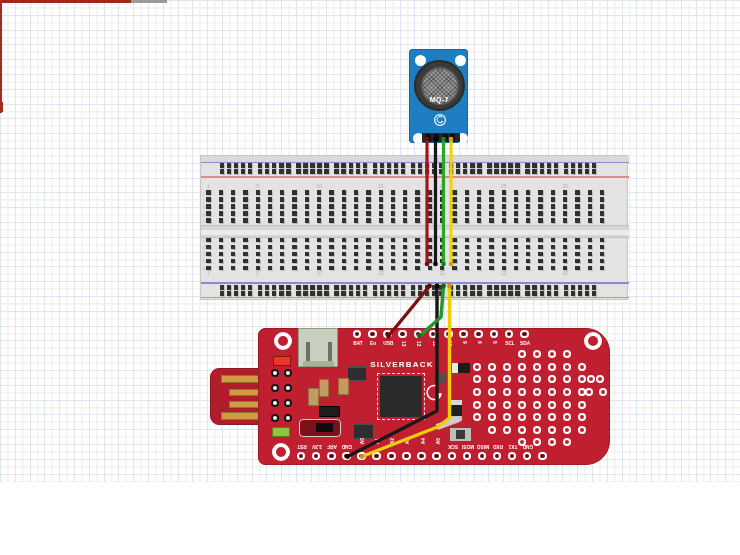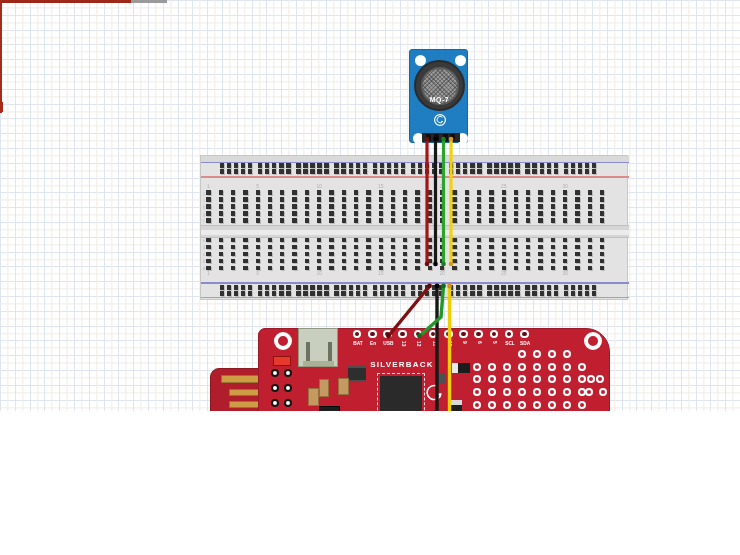--- a/index.html
+++ b/index.html
@@ -1,16 +1,16 @@
 <!DOCTYPE html>
 <html><head>
 <meta charset="utf-8">
 <style>
   html,body{margin:0;padding:0;background:#fff;}
-  #canvas{position:relative;width:740px;height:411px;overflow:hidden;
+  #canvas{position:relative;width:740px;height:482px;overflow:hidden;
     font-family:"Liberation Sans","DejaVu Sans",sans-serif;
     background-color:#ffffff;
     background-image:
       repeating-linear-gradient(to right, #dfe4f1 0 1px, transparent 1px 14.8px),
       repeating-linear-gradient(to right, #efece6 0 1px, transparent 1px 14.8px),
       repeating-linear-gradient(to bottom, #dfe4f1 0 1px, transparent 1px 14.8px),
       repeating-linear-gradient(to bottom, #efece6 0 1px, transparent 1px 14.8px);
     background-position:0 0, 7.4px 0, 0 0, 0 7.4px;}
   .abs{position:absolute;}
   

